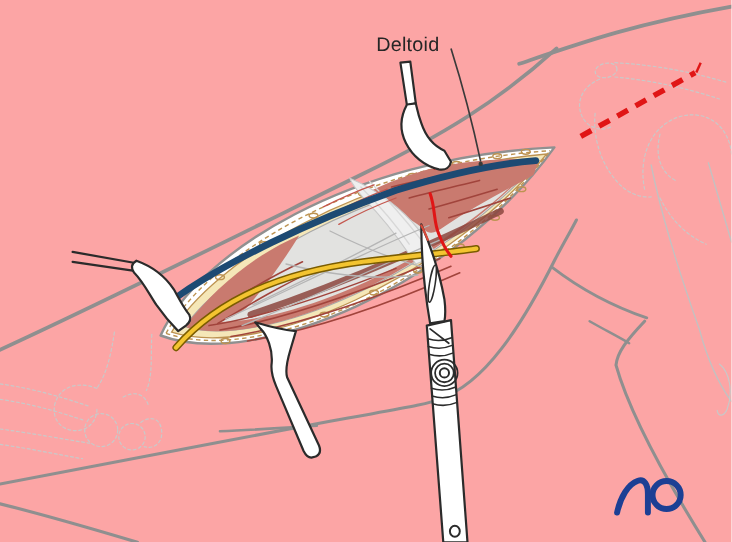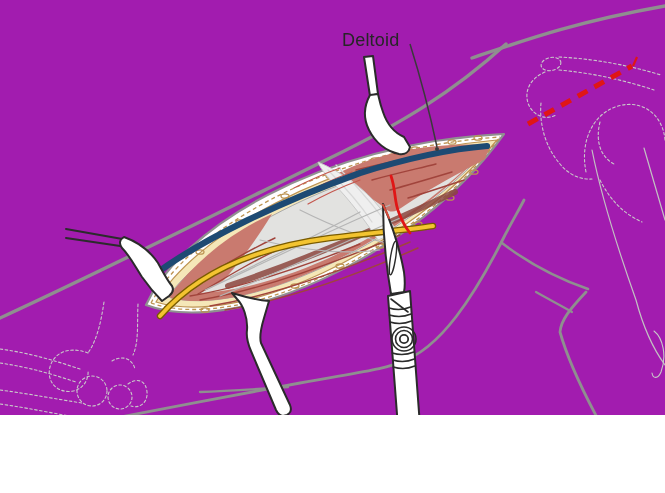--- a/index.html
+++ b/index.html
@@ -1,16 +1,16 @@
 <!DOCTYPE html>
 <html><head>
 <meta charset="utf-8">
 <style>
   html,body{margin:0;padding:0;background:#fff;}
-  .canvas{position:relative;width:665px;height:415px;background:#a21caf;overflow:hidden;}
+  .canvas{position:relative;width:665px;height:493px;background:#fca5a5;overflow:hidden;}
   svg{display:block;}
   .label-text{font-family:"Liberation Sans","DejaVu Sans",sans-serif;font-size:18px;letter-spacing:.2px;}
   .outline{fill:none;stroke-linecap:round;}
   .bone{fill:none;stroke:#c9c9c9;stroke-width:1.1;stroke-dasharray:2.6 2.4;stroke-linecap:round;}
   .tool{fill:#ffffff;stroke:#2b2b2b;stroke-width:2;stroke-linejoin:round;}
   .tooline{fill:none;stroke:#2b2b2b;stroke-linecap:round;}
   .fiber{fill:none;stroke-linecap:round;}
 </style>
 </head>
 <body>

